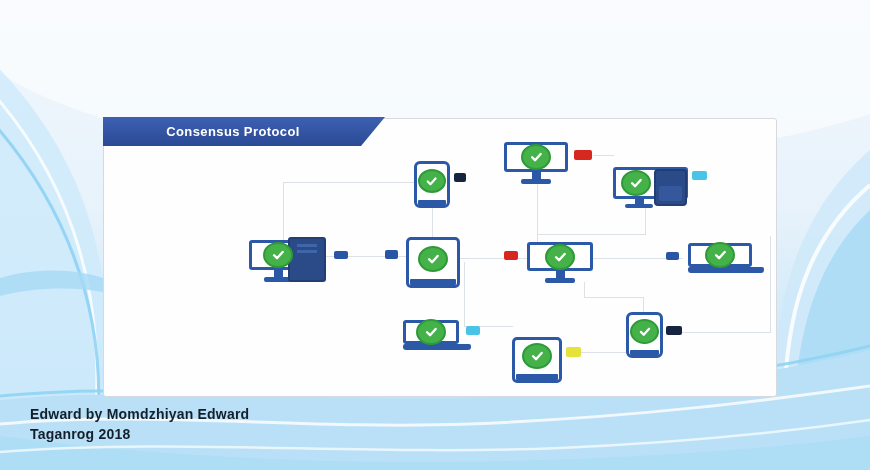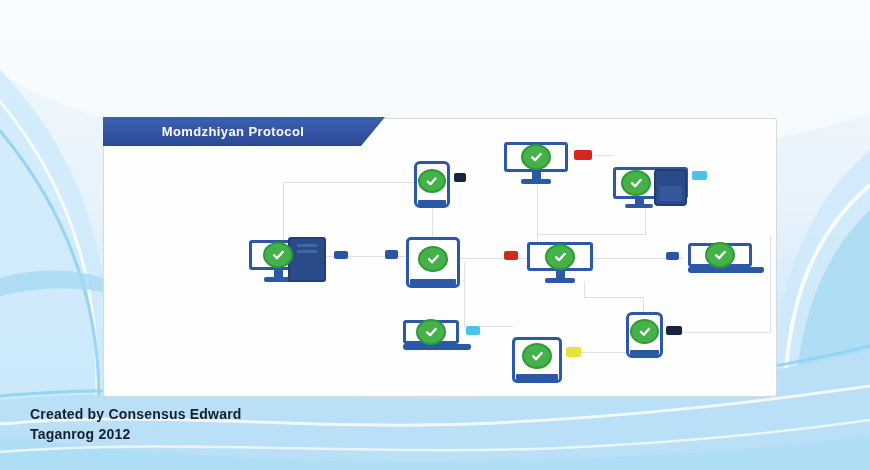--- a/index.html
+++ b/index.html
@@ -59,21 +59,21 @@
     <path d="M0,396 C 160,381 330,402 520,393 C 670,386 780,368 870,346" stroke="#8fd4f3" stroke-width="3" fill="none" opacity="0.9"></path>
     <path d="M0,424 C 150,410 300,430 470,424 C 640,417 770,400 870,386" stroke="#ffffff" stroke-width="3" fill="none" opacity="0.8"></path>
     <path d="M0,436 C 120,452 260,462 420,462 C 600,462 760,450 870,436 L870,470 L0,470 Z" fill="#abdcf6" opacity="0.85"></path>
     <path d="M0,452 C 180,438 360,456 560,448 C 700,442 800,430 870,420" stroke="#ffffff" stroke-width="2.5" fill="none" opacity="0.7"></path>
   </svg>
 
 
   <div class="panel"></div>
 
   <div class="banner">
-    <span>Momdzhiyan Protocol</span>
+    <span>Consensus Protocol</span>
   </div>
 
   <div id="diagram" class="diagram">
       <div class="cline" style="left: 283px; top: 182px; width: 131px; height: 1px;"></div>
       <div class="cline" style="left: 283px; top: 182px; width: 1px; height: 58px;"></div>
       <div class="cline" style="left: 432px; top: 207px; width: 1px; height: 31px;"></div>
       <div class="cline" style="left: 537px; top: 184px; width: 1px; height: 59px;"></div>
       <div class="cline" style="left: 537px; top: 234px; width: 109px; height: 1px;"></div>
       <div class="cline" style="left: 645px; top: 207px; width: 1px; height: 28px;"></div>
       <div class="cline" style="left: 593px; top: 155px; width: 21px; height: 1px;"></div>
@@ -186,17 +186,17 @@
         <div class="pscr" style="left: 0px; top: 0px; width: 37px; height: 46px;"></div>
         <div class="badge" style="left: 4px; top: 7px; width: 29px; height: 25px;">
           <svg viewBox="0 0 24 24">
             <path d="M5.5 12.5 L10 17 L18.5 7.5" stroke="#fff" stroke-width="3.6" fill="none" stroke-linecap="round" stroke-linejoin="round"></path>
           </svg>
         </div>
       </div>
     </div>
 
   <div class="credit">
-    <div>Created by Consensus Edward</div>
-    <div>Taganrog 2012</div>
+    <div>Edward by Momdzhiyan Edward</div>
+    <div>Taganrog 2018</div>
   </div>
 
 </div>
 
 </body></html>

